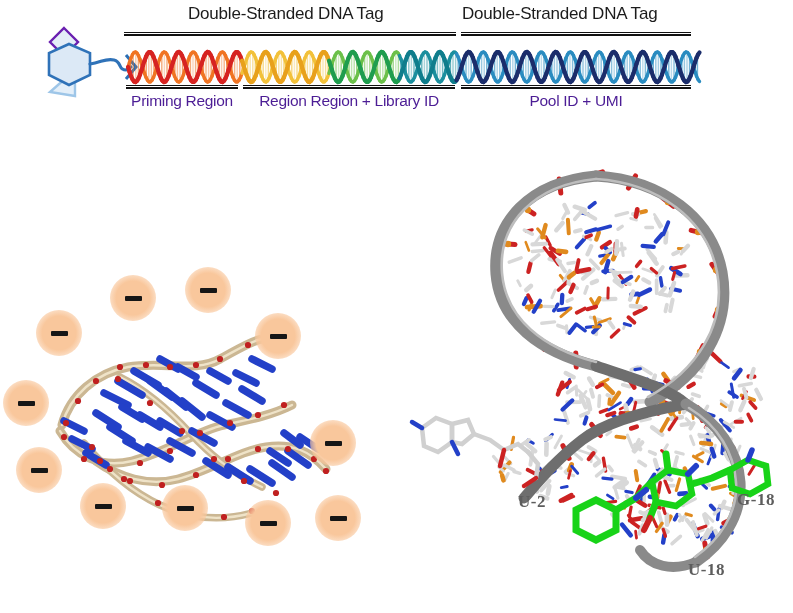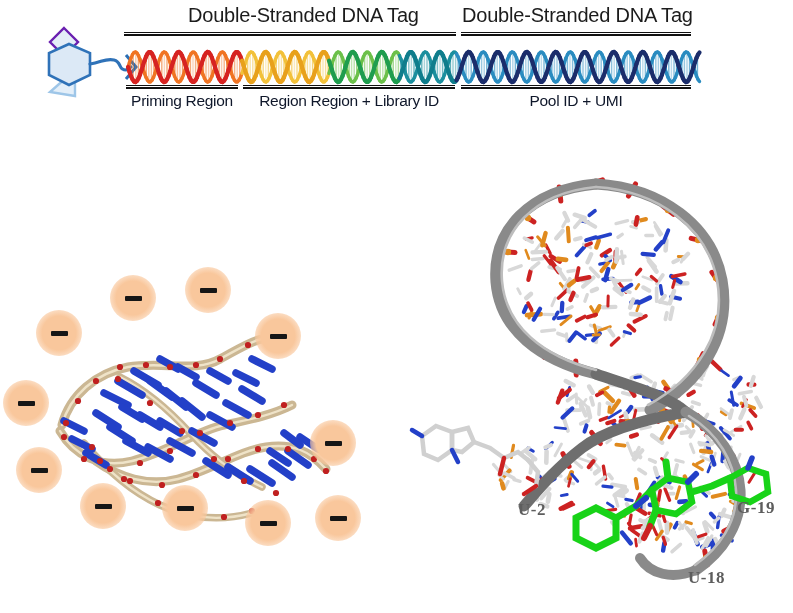--- a/index.html
+++ b/index.html
@@ -21,30 +21,30 @@
   
   #panel-dna {
     position: absolute;
     left: 0;
     top: 0;
     width: 793px;
     height: 130px;
   }
   .hdr-label {
     position: absolute;
-    font-size: 20px;
+    font-size: 17px;
     color: #1c1c1c;
     white-space: nowrap;
     letter-spacing: -0.2px;
     font-family: "Liberation Sans", sans-serif;
   }
   .foot-label {
     position: absolute;
     font-size: 15.5px;
-    color: #0f172a;
+    color: #4c1d95;
     white-space: nowrap;
     letter-spacing: -0.3px;
     text-align: center;
     font-family: "Liberation Sans", sans-serif;
   }
   .rule {
     position: absolute;
     height: 4px;
     background:
       linear-gradient(to bottom,
@@ -79,21 +79,21 @@
     width: 17px;
     height: 5px;
     background: #161616;
     border-radius: 1px;
   }
 
   
   #panel-rna {
     position: absolute;
     left: 400px;
-    top: 160px;
+    top: 152px;
     width: 393px;
     height: 453px;
   }
   .res-label {
     position: absolute;
     font-size: 17px;
     font-weight: 600;
     color: #5d5d5d;
     letter-spacing: 0.5px;
     white-space: nowrap;
@@ -1776,17 +1776,17 @@
         <path d="M52,290 L58,302" stroke="#2340c8" stroke-width="4.5"></path>
         <path d="M74,282 L90,288 L104,298" stroke="#d0d0d0" stroke-width="4.5"></path>
         <path d="M104,298 L118,292 L128,300" stroke="#d0d0d0" stroke-width="4.5"></path>
         <path d="M104,298 L100,314" stroke="#cc2222" stroke-width="4.5"></path>
         <path d="M128,300 L138,312 L136,326" stroke="#d0d0d0" stroke-width="4.5"></path>
         <path d="M136,326 L124,334" stroke="#cc2222" stroke-width="4.5"></path>
       </g>
     </svg>
 
     <div class="res-label" style="left:118px; top:340px;">U-2</div>
-    <div class="res-label" style="left:337px; top:338px;">G-19</div>
+    <div class="res-label" style="left:337px; top:338px;">G-18</div>
     <div class="res-label" style="left:288px; top:408px;">U-18</div>
   </div>
 
 </div>
 
 </body></html>

